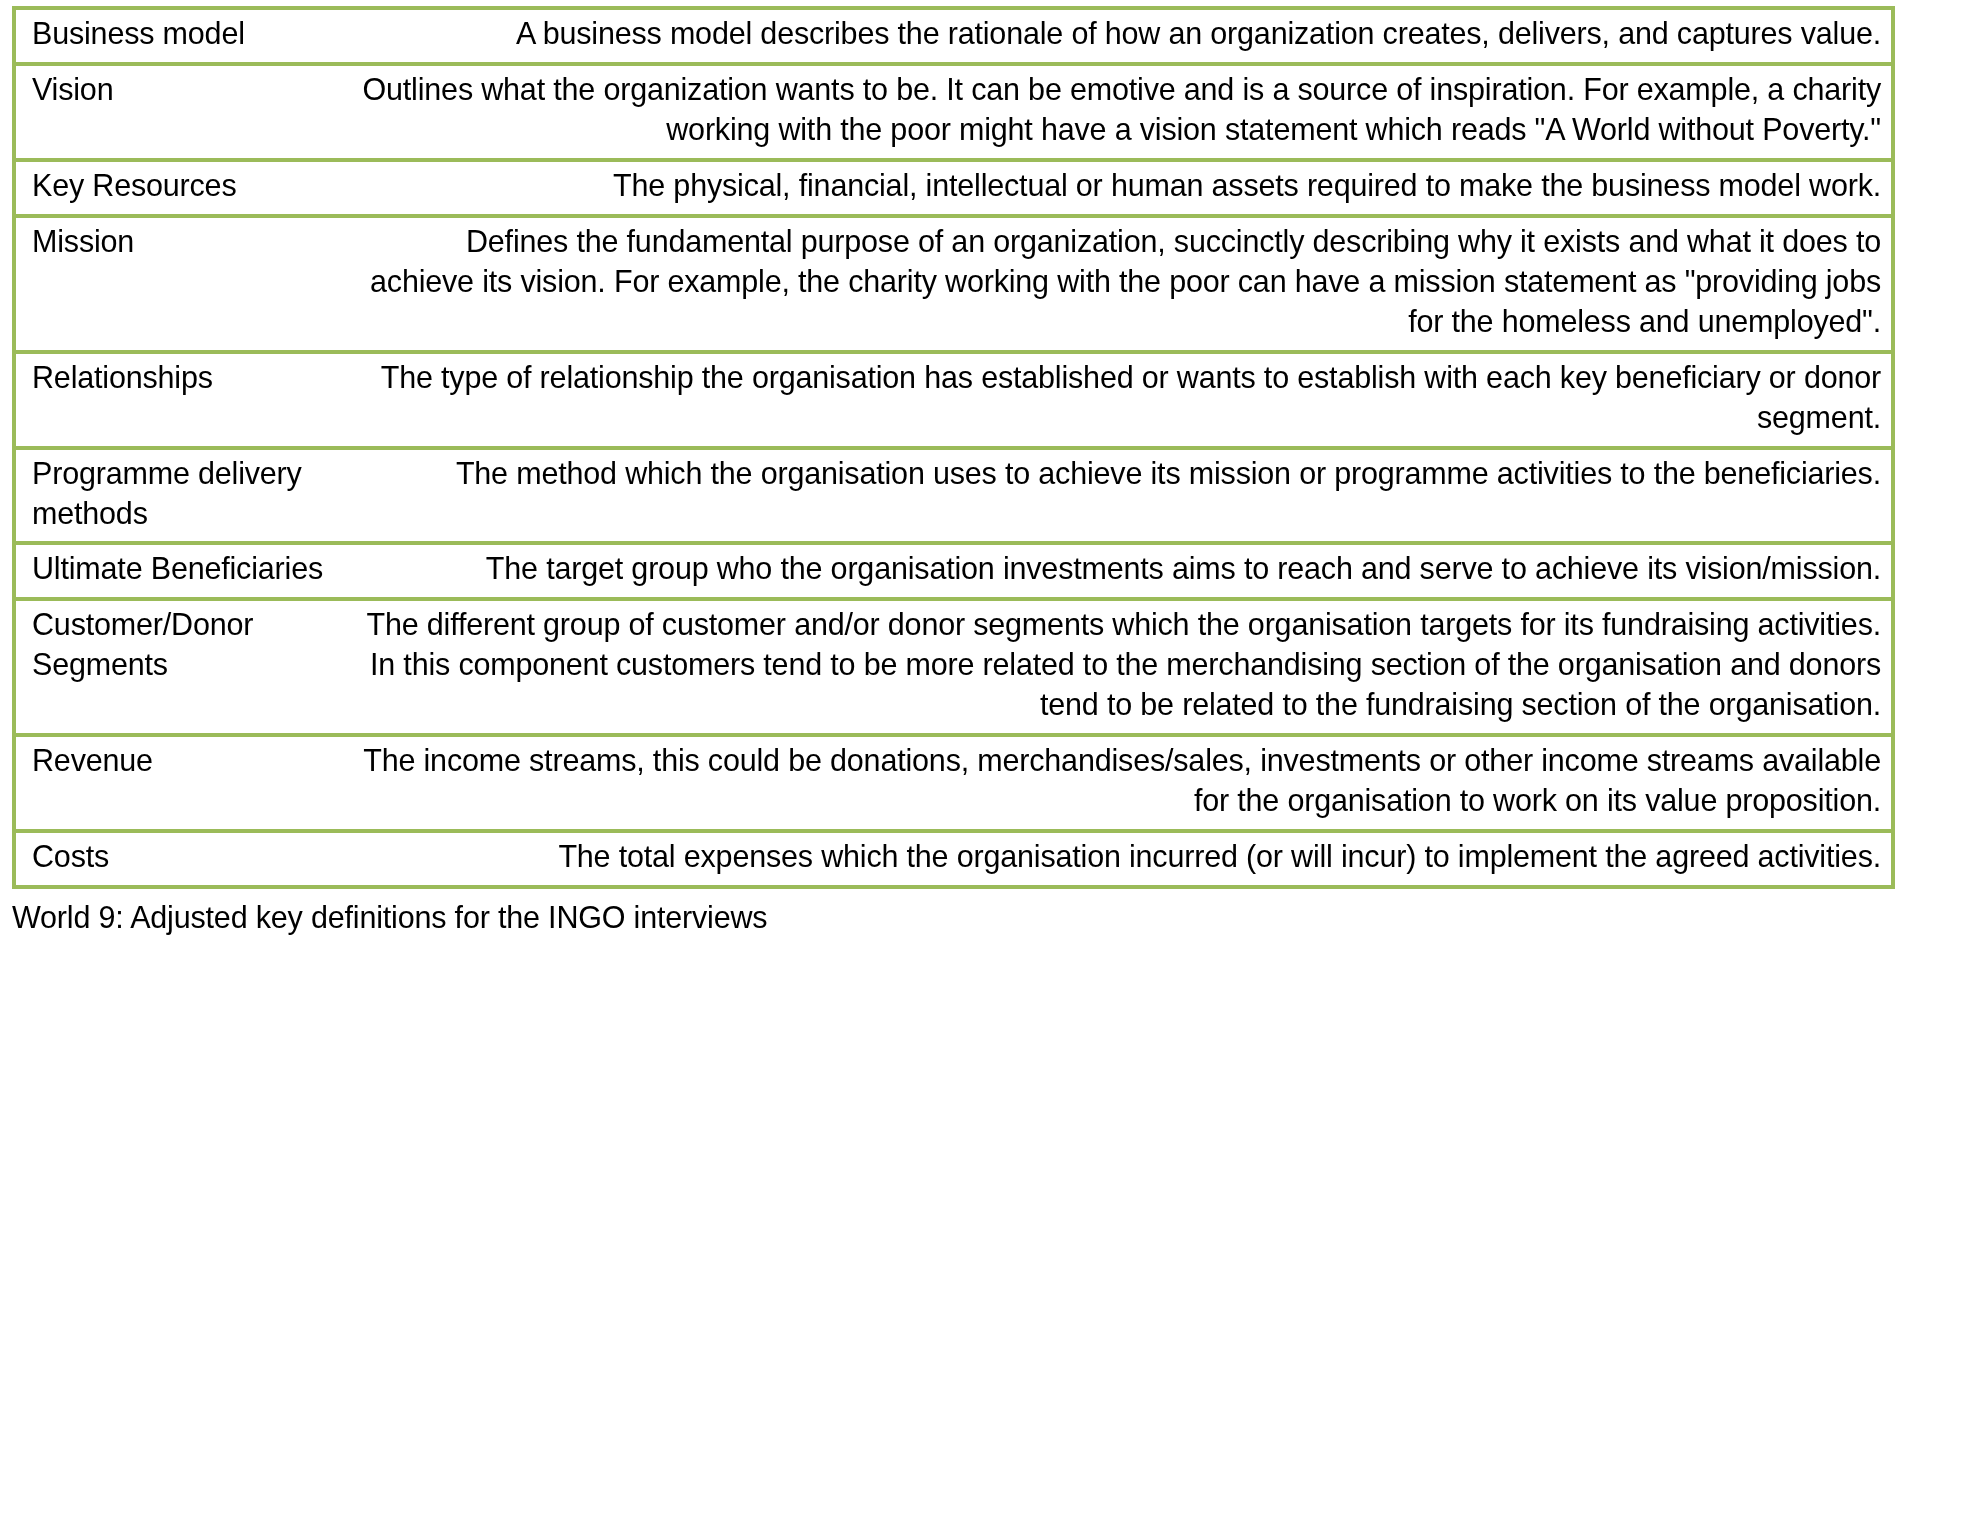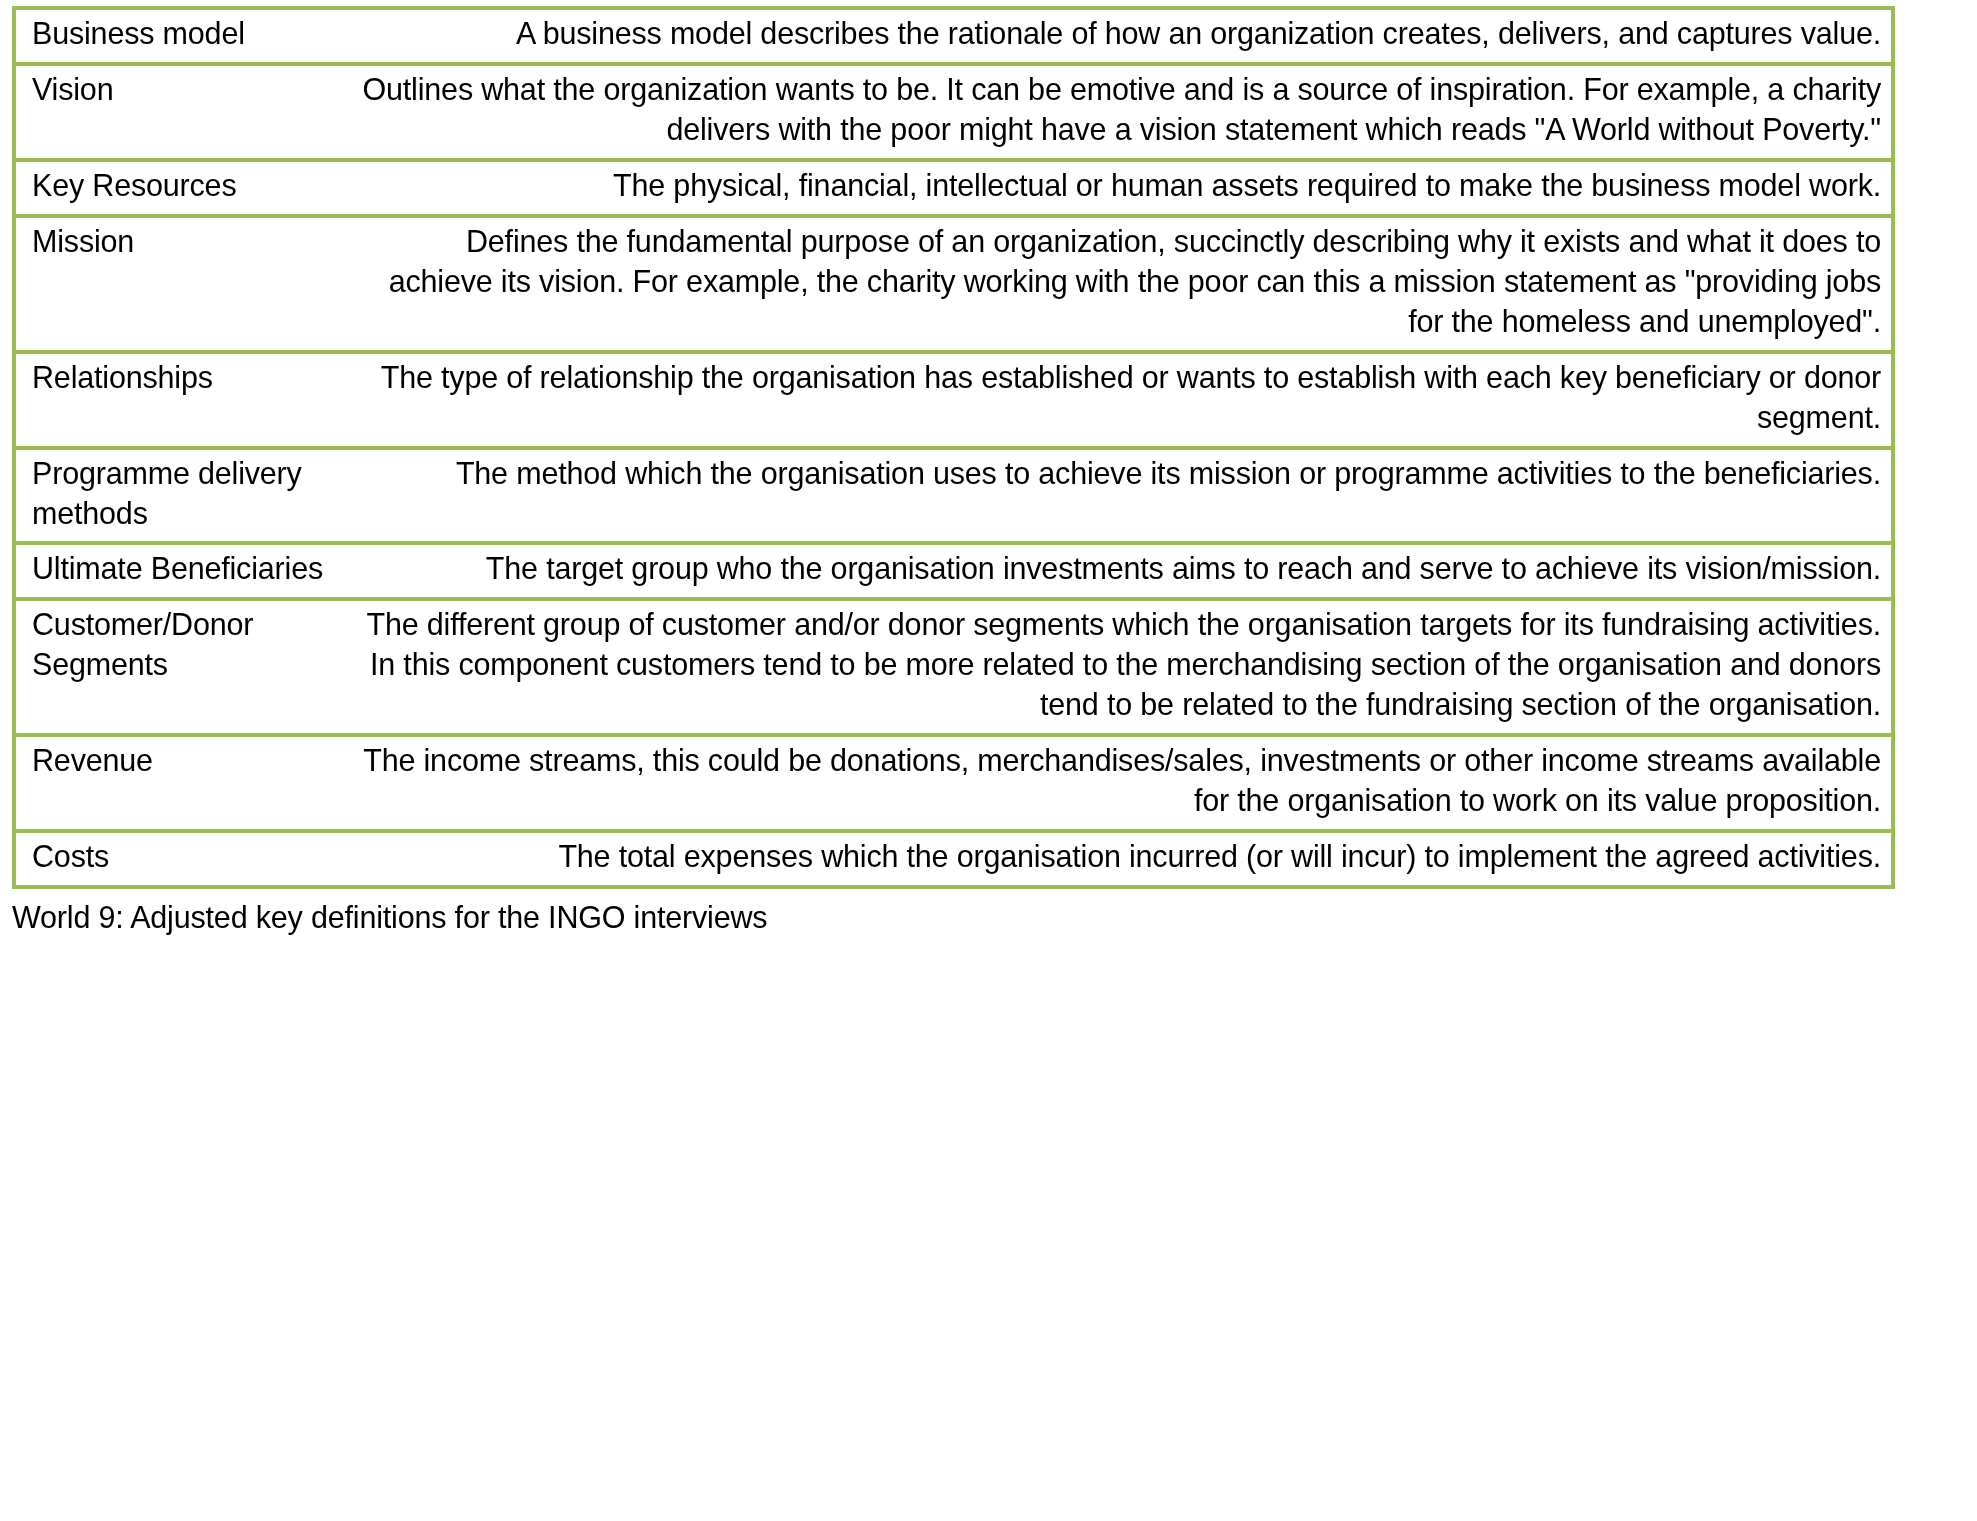--- a/index.html
+++ b/index.html
@@ -64,29 +64,29 @@
 <div class="page">
 
   <table class="definitions-table">
     <tbody>
       <tr>
         <td class="col-term">Business model</td>
         <td class="col-def">A business model describes the rationale of how an organization creates, delivers, and captures value.</td>
       </tr>
       <tr>
         <td class="col-term">Vision</td>
-        <td class="col-def">Outlines what the organization wants to be. It can be emotive and is a source of inspiration. For example, a charity delivers with the poor might have a vision statement which reads "A World without Poverty."</td>
+        <td class="col-def">Outlines what the organization wants to be. It can be emotive and is a source of inspiration. For example, a charity working with the poor might have a vision statement which reads "A World without Poverty."</td>
       </tr>
       <tr>
         <td class="col-term">Key Resources</td>
         <td class="col-def">The physical, financial, intellectual or human assets required to make the business model work.</td>
       </tr>
       <tr>
         <td class="col-term">Mission</td>
-        <td class="col-def">Defines the fundamental purpose of an organization, succinctly describing why it exists and what it does to achieve its vision. For example, the charity working with the poor can this a mission statement as "providing jobs for the homeless and unemployed".</td>
+        <td class="col-def">Defines the fundamental purpose of an organization, succinctly describing why it exists and what it does to achieve its vision. For example, the charity working with the poor can have a mission statement as "providing jobs for the homeless and unemployed".</td>
       </tr>
       <tr>
         <td class="col-term">Relationships</td>
         <td class="col-def">The type of relationship the organisation has established or wants to establish with each key beneficiary or donor segment.</td>
       </tr>
       <tr>
         <td class="col-term">Programme delivery methods</td>
         <td class="col-def">The method which the organisation uses to achieve its mission or programme activities to the beneficiaries.</td>
       </tr>
       <tr>

